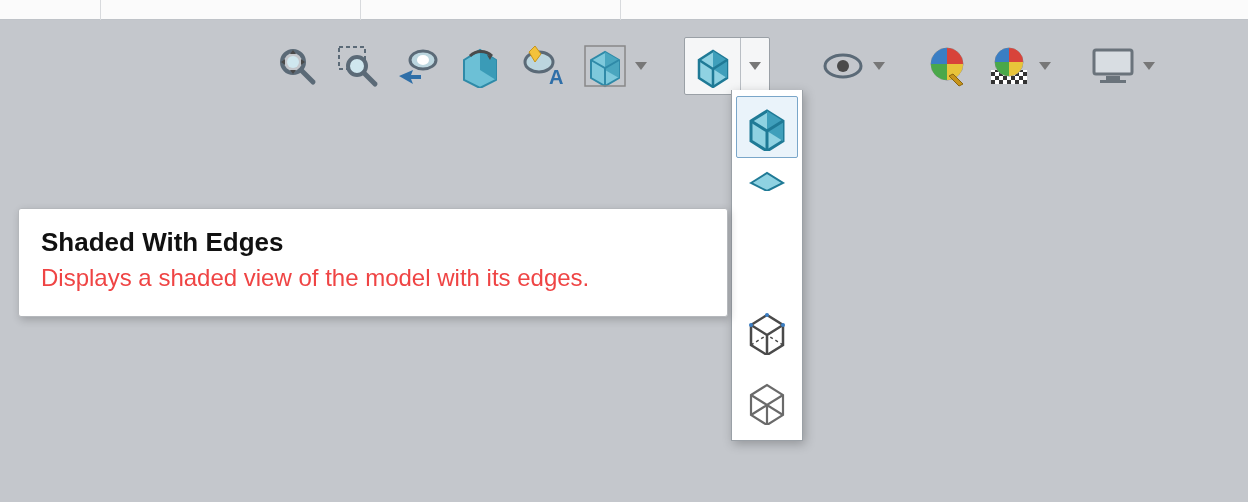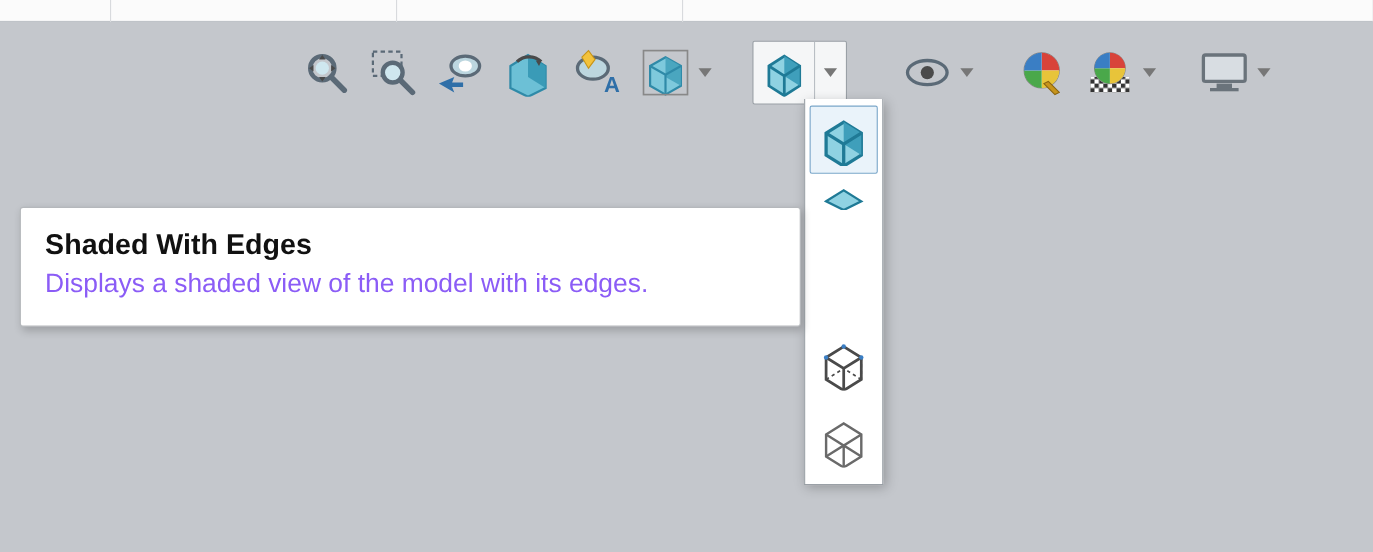--- a/index.html
+++ b/index.html
@@ -82,38 +82,38 @@
     display:flex;align-items:center;justify-content:center;
     border: 1px solid transparent;
     border-radius: 2px;
   }
   .flyitem.selected {
     border: 1px solid #7aa6c9;
     background: #eaf3fa;
   }
   .tooltip {
     position: absolute;
-    left: 18px; top: 188px;
+    left: 18px; top: 208px;
     width: 710px;
     background: #ffffff;
     border: 1px solid #b5b8bc;
     border-radius: 3px;
     padding: 18px 22px 24px 22px;
     box-shadow: 2px 3px 8px rgba(0,0,0,0.2);
   }
   .tooltip h3 {
     margin: 0 0 6px 0;
     font-size: 26px;
     font-weight: 700;
     color: #111;
   }
   .tooltip p {
     margin: 0;
     font-size: 24px;
-    color: #8b5cf6;
+    color: #ef4444;
   }
   svg { display:block; }
   .gap { width: 8px; }
   .gap2 { width: 24px; }
 </style>
 </head>
 <body>
 
 <div class="topstrip">
   <div class="sep" style="left:100px"></div>

